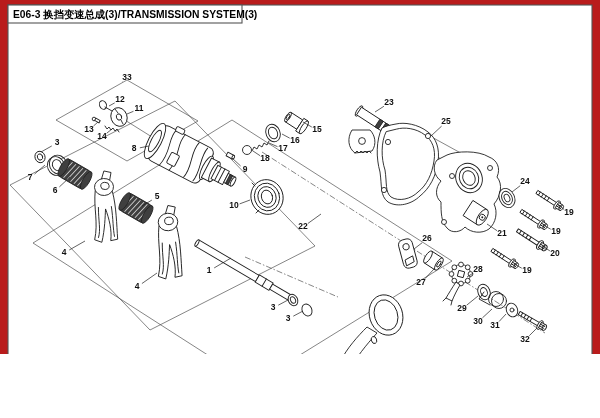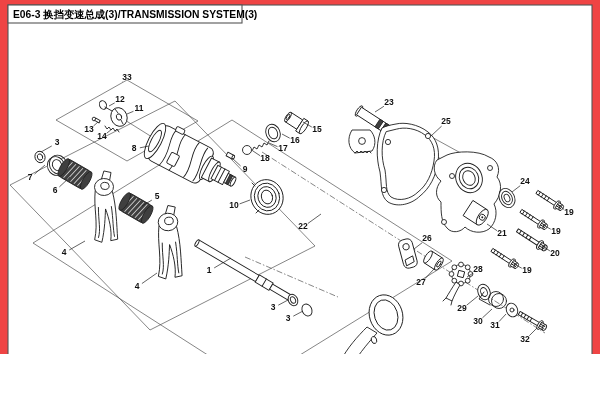--- a/index.html
+++ b/index.html
@@ -1,17 +1,17 @@
 <!DOCTYPE html>
 <html style="--line: #1f1f1f;"><head>
 <meta charset="utf-8">
 <style>
   :root{ --line:#1f1f1f; --thin:#444; }
   html,body{margin:0;padding:0;background:#fff;}
-  .page{position:relative;width:600px;height:354px;background:#ef4444;overflow:hidden;
+  .page{position:relative;width:600px;height:354px;background:#b91c1c;overflow:hidden;
         font-family:"Liberation Sans", sans-serif;}
   svg{display:block;}
   .outline{fill:#fff;stroke:var(--line);stroke-width:.9;stroke-linejoin:round;}
   .nofill{fill:none;stroke:var(--line);stroke-width:.9;stroke-linejoin:round;stroke-linecap:round;}
   .thin{fill:none;stroke:var(--thin);stroke-width:.65;}
   .dark{fill:#3f3f3f;stroke:var(--line);stroke-width:.8;}
   .kline{stroke:#d8d8d8;stroke-width:.9;}
   .lbl{font:bold 8.5px "Liberation Sans",sans-serif;fill:#111;}
   .title{font:bold 10.3px "Liberation Sans",sans-serif;fill:#000;}
   .fwd{font:bold 6.5px "Liberation Sans",sans-serif;fill:#111;}

